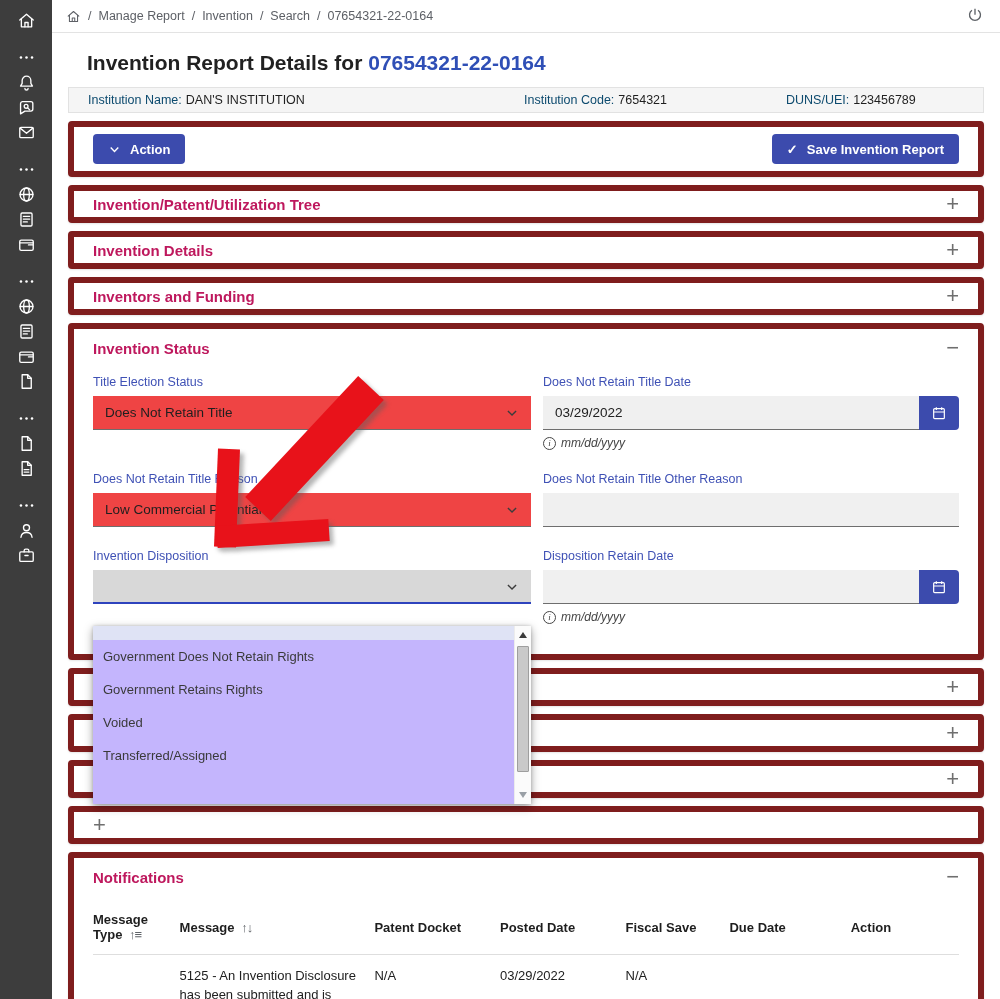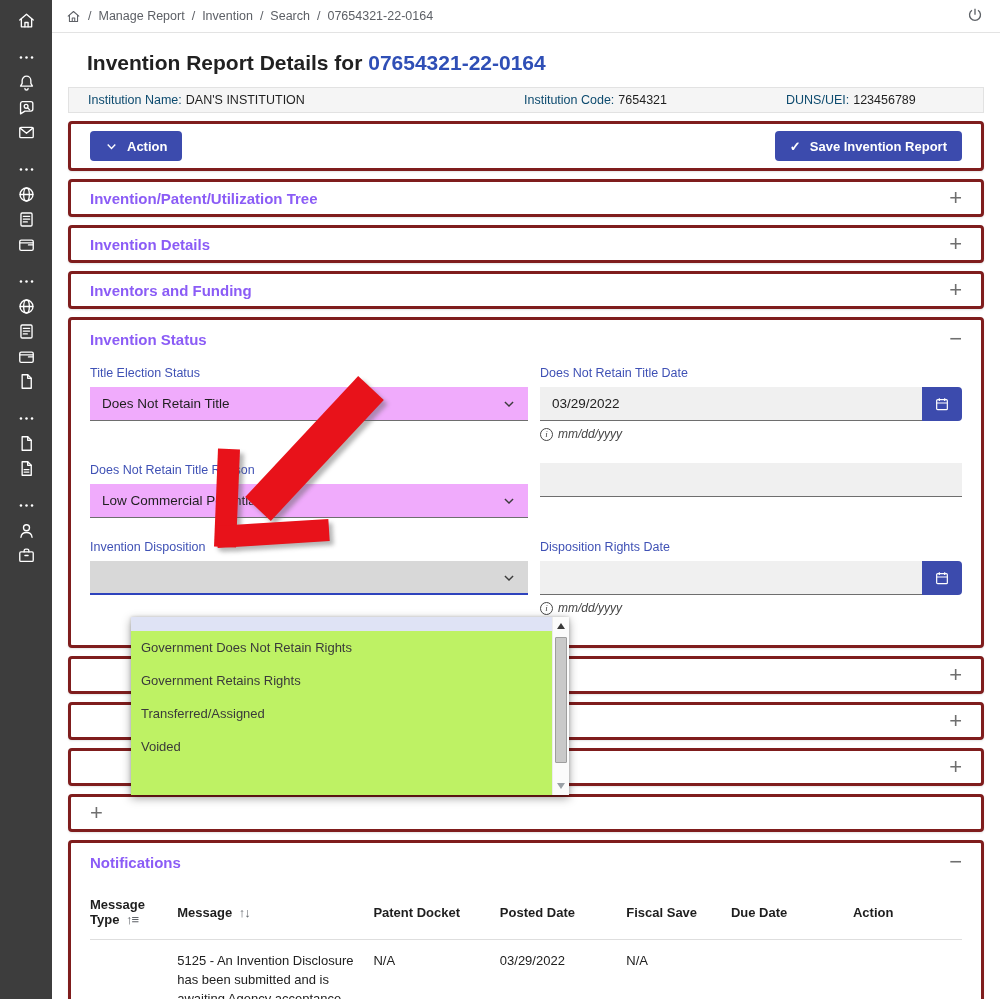--- a/index.html
+++ b/index.html
@@ -31,43 +31,43 @@
   .report-link { color:#2f4fb6; text-decoration:none; font-weight:bold; }
 
   .inst-bar { margin:10px 16px 0; height:26px; background:#f5f5f5;
     border:1px solid #e2e2e2; display:flex; align-items:center;
     font-size:12.5px; padding:0 19px; }
   .inst-item { white-space:nowrap; }
   .inst-item.i1 { flex:1; } .inst-item.i2 { width:262px; } .inst-item.i3 { width:178px; }
   .inst-lbl { color:#0c4a6e; }
   .inst-val { color:#1f1f1f; margin-left:4px; }
 
-  .card { margin:8px 16px 0; background:#fff; border:3px solid #7f1d1d;
+  .card { margin:8px 16px 0; background:#fff; border:6px solid #7f1d1d;
     border-radius:4px; box-shadow:0 1px 2px rgba(0,0,0,0.10); }
   .action-card { display:flex; justify-content:space-between; align-items:center;
     padding:7px 19px; }
   .btn { display:flex; align-items:center; gap:9px; background:#3c4bad; color:#fff;
     border:none; border-radius:4px; height:30px; padding:0 15px; font-size:13px;
     font-weight:bold; font-family:inherit; cursor:pointer; }
   .btn svg { width:13px; height:13px; }
   .btn .glyph { font-size:13px; }
 
   .acc { height:38px; display:flex; align-items:center; padding:0 19px; cursor:pointer; }
-  .acc-title { flex:1; font-size:15px; font-weight:bold; color:#8b5cf6; }
+  .acc-title { flex:1; font-size:15px; font-weight:bold; color:#be185d; }
   .acc-icon { color:#6f6f6f; font-size:22px; font-weight:normal; line-height:20px; cursor:pointer; }
 
   
   .status-card { padding-bottom:30px; }
   .status-head { height:38px; display:flex; align-items:center; padding:0 19px; }
   .form { padding:0 19px; }
   .form-row { display:flex; gap:12px; }
   .form-row.r1 { margin-top:8px; } .form-row.r2, .form-row.r3 { margin-top:22px; }
   .col-l { width:438px; flex:none; } .col-r { flex:1; }
   .f-label { display:block; font-size:12.5px; color:#3f51b5; margin-bottom:7px; }
-  .select { position:relative; height:34px; background:#f0abfc;
+  .select { position:relative; height:34px; background:#ef4444;
     border-bottom:1px solid #6e6e6e; display:flex; align-items:center;
     padding:0 36px 0 12px; font-size:13.5px; color:#1f1f1f; cursor:pointer; }
   .select .chev { position:absolute; right:12px; top:10px; color:#3c3c3c; }
   .select .chev svg { width:14px; height:14px; }
   .select.focused { background:#d8d8d8; border-bottom:2px solid #2e43bd; }
   .date-wrap { display:flex; align-items:stretch; }
   .input { flex:1; height:34px; background:#f0f0f0; border-bottom:1px solid #6e6e6e;
     display:flex; align-items:center; padding:0 12px; font-size:13.5px; cursor:text; }
   .cal-btn { width:40px; background:#3c4bad; border:none; border-radius:0 4px 4px 0;
     color:#fff; display:flex; align-items:center; justify-content:center; cursor:pointer; }
@@ -75,22 +75,22 @@
   .hint { margin-top:6px; display:flex; align-items:center; gap:5px;
     font-size:12px; color:#454545; }
   .info-i { width:13px; height:13px; border:1px solid #454545; border-radius:50%;
     display:flex; align-items:center; justify-content:center; font-size:9px;
     font-style:italic; font-family:"Liberation Serif", serif; flex:none; }
   .hint-txt { font-style:italic; }
 
   
   .field.disp { position:relative; z-index:60; }
   .listbox { position:absolute; top:calc(100% + 2px); left:0; width:438px; height:178px;
-    background:#bef264; box-shadow:0 3px 9px rgba(0,0,0,0.38), 0 0 3px rgba(0,0,0,0.18);
-    display:flex;margin-left:41px; }
+    background:#c4b5fd; box-shadow:0 3px 9px rgba(0,0,0,0.38), 0 0 3px rgba(0,0,0,0.18);
+    display:flex; }
   .lb-options { flex:1; list-style:none; }
   .lb-opt { height:33px; display:flex; align-items:center; padding:0 10px;
     font-size:13px; color:#3a3a3a; cursor:pointer; }
   .lb-opt.blank { height:14px; background:#dfe3f5; }
   .lb-scroll { width:17px; position:relative; background:#fbfbfb; border-left:1px solid #ececec; }
   .lb-arrow { position:absolute; left:0; width:16px; height:16px;
     display:flex; align-items:center; justify-content:center; cursor:pointer; }
   .lb-arrow.up { top:1px; }
   .lb-arrow.up::after { content:""; border-left:4px solid transparent;
     border-right:4px solid transparent; border-bottom:6px solid #3a3a3a; }
@@ -358,52 +358,53 @@
         <div class="col-l field">
           <label class="f-label">Does Not Retain Title Reason</label>
           <div class="select">
             <span>Low Commercial Potential</span>
             <span class="chev"><svg viewBox="0 0 24 24" fill="none" stroke="currentColor" stroke-width="2.4">
                   <path d="M5 8.5l7 7 7-7"></path>
                 </svg></span>
           </div>
         </div>
         <div class="col-r field">
+          <label class="f-label">Does Not Retain Title Other Reason</label>
           <div class="input">
               <span></span>
             </div>
         </div>
       </div>
 
       <div class="form-row r3">
         <div class="col-l field disp">
           <label class="f-label">Invention Disposition</label>
           <div class="select focused">
             <span></span>
             <span class="chev"><svg viewBox="0 0 24 24" fill="none" stroke="currentColor" stroke-width="2.4">
                   <path d="M5 8.5l7 7 7-7"></path>
                 </svg></span>
           </div>
           <div class="listbox">
             <ul class="lb-options" id="lbOptions">
                 <li class="lb-opt blank"></li>
                 <li class="lb-opt">Government Does Not Retain Rights</li>
                 <li class="lb-opt">Government Retains Rights</li>
+                <li class="lb-opt">Voided</li>
                 <li class="lb-opt">Transferred/Assigned</li>
-                <li class="lb-opt">Voided</li>
               </ul>
             <div class="lb-scroll">
               <div class="lb-arrow up"></div>
               <div class="lb-thumb"></div>
               <div class="lb-arrow down"></div>
             </div>
           </div>
         </div>
         <div class="col-r field">
-          <label class="f-label">Disposition Rights Date</label>
+          <label class="f-label">Disposition Retain Date</label>
           <div class="date-wrap">
             <div class="input">
                 <span></span>
               </div>
             <button class="cal-btn">
               <svg viewBox="0 0 24 24" fill="none" stroke="currentColor" stroke-width="1.8">
                   <rect x="4" y="5.5" width="16" height="15" rx="1.5"></rect>
                   <path d="M8 3.5v4M16 3.5v4M4 10.5h16"></path>
                 </svg>
             </button>

